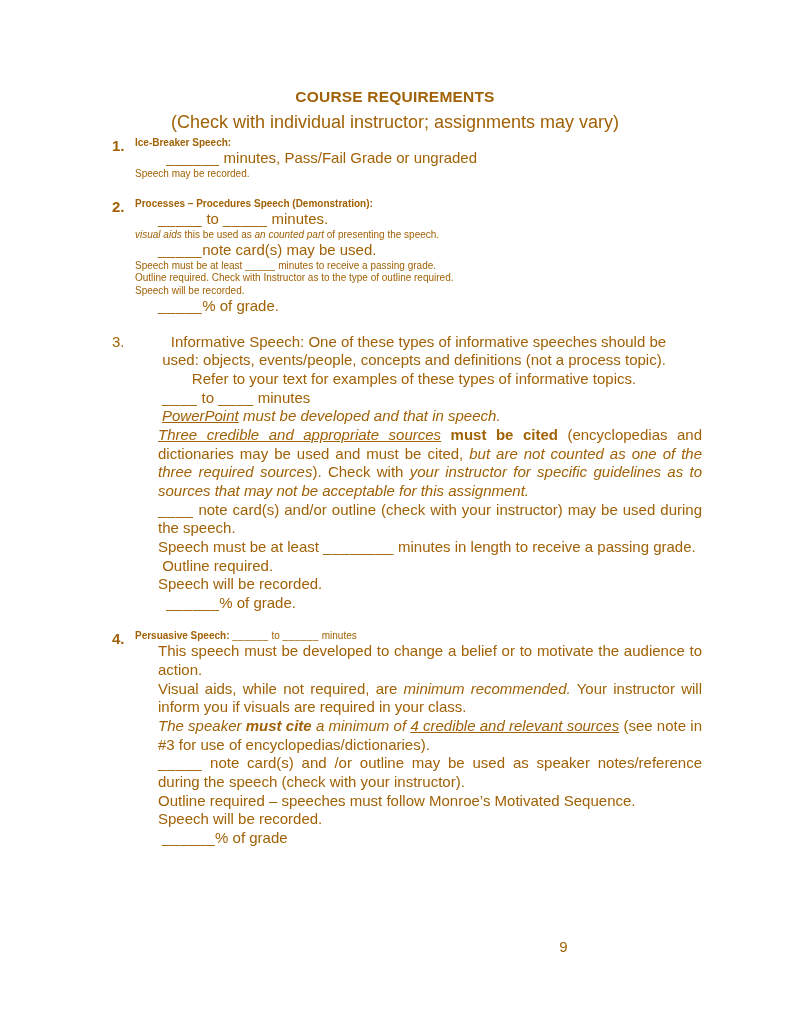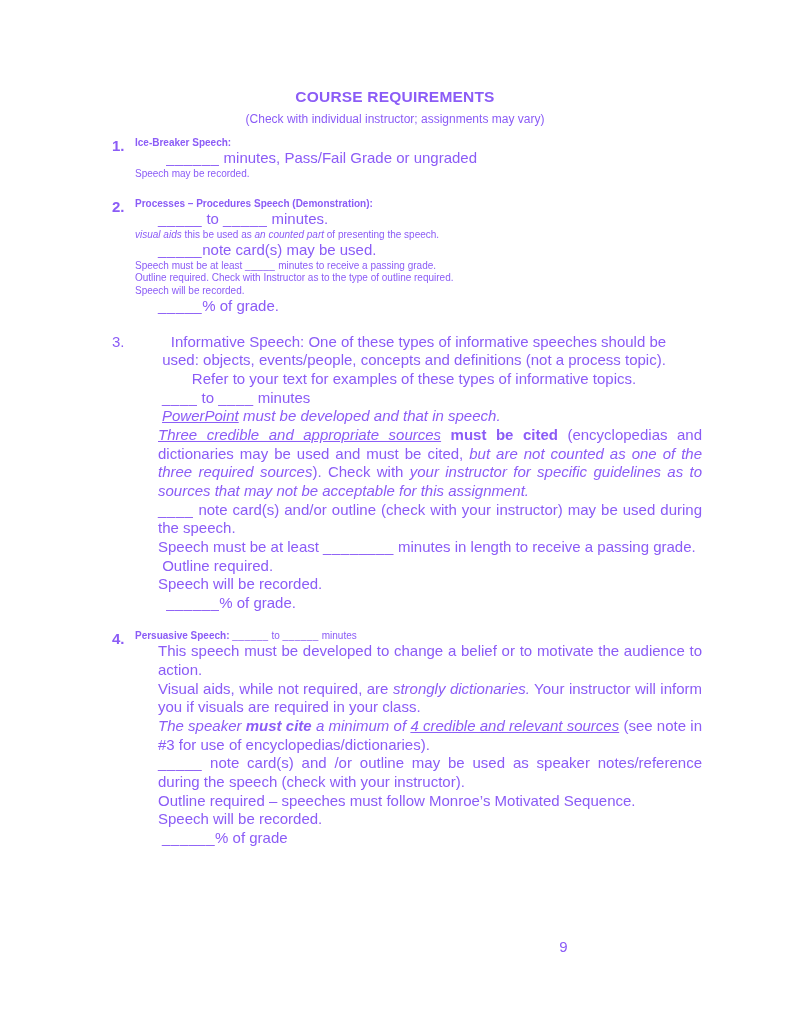--- a/index.html
+++ b/index.html
@@ -7,42 +7,42 @@
     margin: 0;
     padding: 0;
     background: #ffffff;
   }
   .page {
     position: relative;
     width: 790px;
     height: 1023px;
     background: #ffffff;
     font-family: "Liberation Sans", sans-serif;
-    color: #8b5cf6;
+    color: #a16207;
     overflow: hidden;
     box-sizing: border-box;
   }
 
   
   .title-block {
     position: absolute;
     left: 0;
     top: 88px;
     width: 790px;
     text-align: center;
   }
   .doc-title {
     font-size: 15.5px;
     font-weight: bold;
     letter-spacing: 0.2px;
     line-height: 1.2;
     margin: 0;
   }
   .doc-subtitle {
-    font-size: 12px;
+    font-size: 18px;
     line-height: 1.2;
     margin: 5px 0 0 0;
   }
 
   
   .body-wrap {
     position: absolute;
     left: 92px;
     top: 137px;
     width: 610px;
@@ -213,21 +213,21 @@
     <div class="item">
       <span class="item-num">4.</span>
 
       <div class="head-line">
         <span class="head-label">Persuasive Speech:</span>&nbsp;<span class="blank">______</span><span> to </span><span class="blank">______</span><span> minutes</span>
       </div>
 
       <div class="sub just">This speech must be developed to change a belief or to motivate the audience to action.</div>
 
       <div class="sub just">
-        <span>Visual aids, while not required, are </span><span class="it">strongly dictionaries.</span><span>   Your instructor will inform you if visuals are required in your class.</span>
+        <span>Visual aids, while not required, are </span><span class="it">minimum recommended.</span><span>   Your instructor will inform you if visuals are required in your class.</span>
       </div>
 
       <div class="sub just">
         <span class="it">The speaker </span><span class="bd it">must cite</span><span class="it"> a minimum of </span><span class="iu">4 credible and relevant sources</span><span> (see note in #3 for use of encyclopedias/dictionaries).</span>
       </div>
 
       <div class="sub just">
         <span class="blank">_____</span><span> note card(s) and /or outline may be used as speaker notes/reference during the speech (check with your instructor).</span>
       </div>
 

